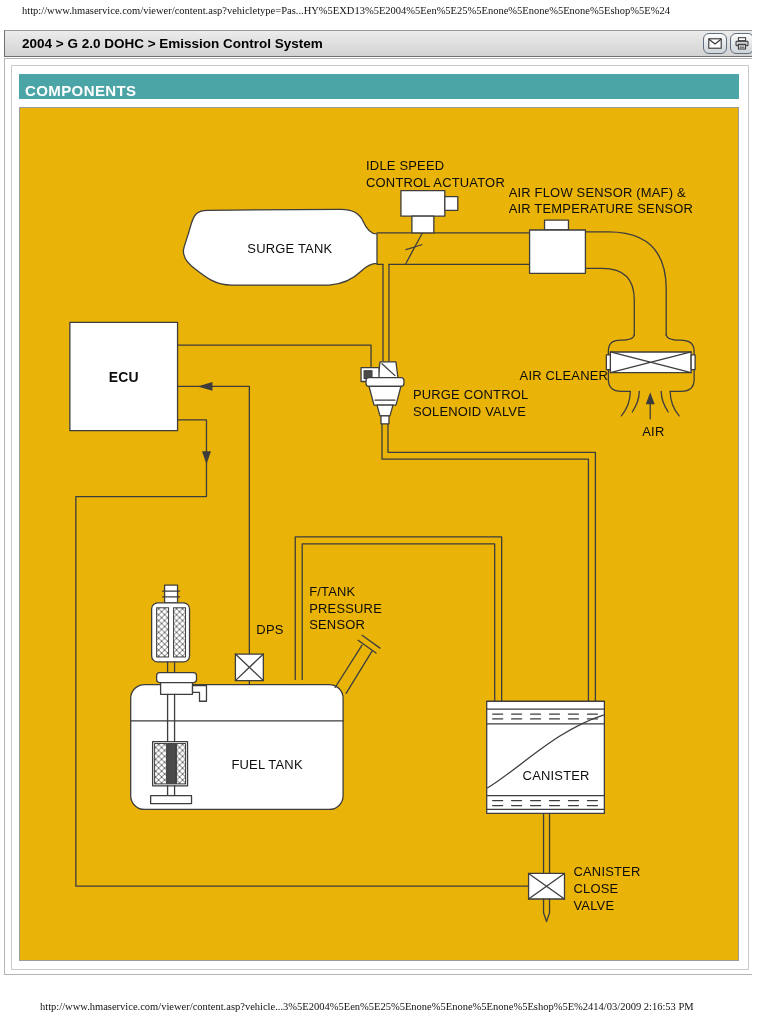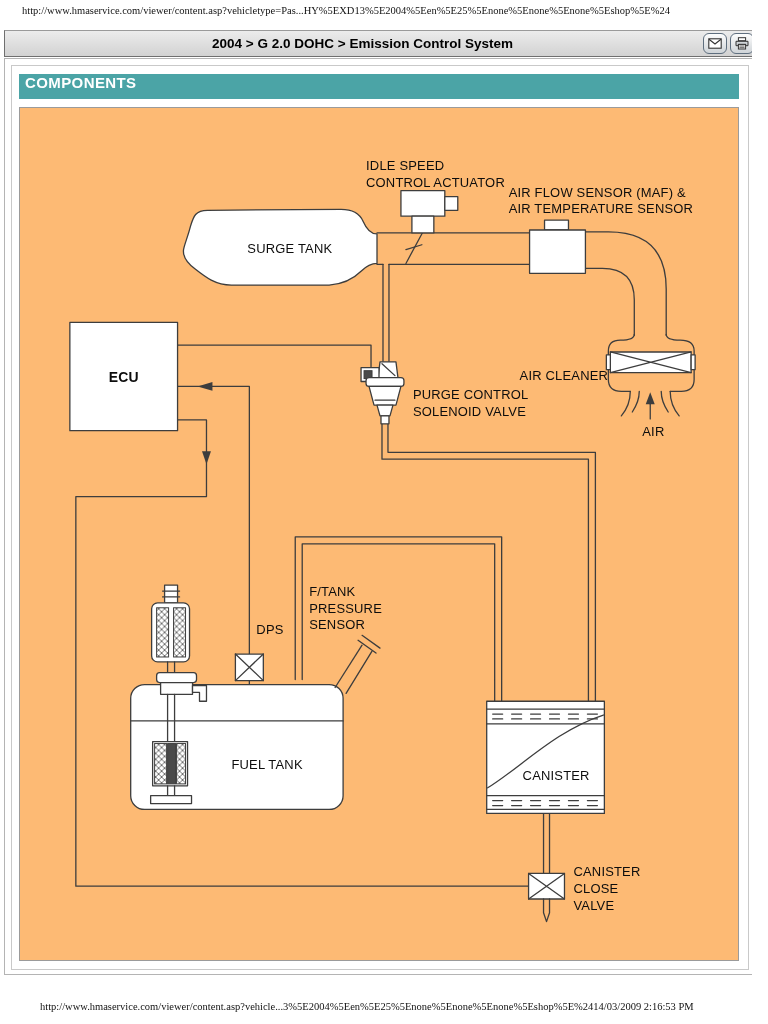--- a/index.html
+++ b/index.html
@@ -7,40 +7,40 @@
         font-family:"Liberation Sans",sans-serif;}
   .print-url{position:absolute;left:22px;font-family:"Liberation Serif",serif;
              font-size:10.5px;color:#111;white-space:nowrap;}
   .print-url.top{top:5px;}
   .print-url.bottom{top:1001px;padding-left:18px;}
 
   
   .title-bar{position:absolute;left:4px;top:30px;width:755px;height:25px;
              background:linear-gradient(#ececec,#d2d2d2);
              border:1px solid #6f6f6f;border-top-color:#9a9a9a;
-             display:flex;align-items:center;text-align:center;}
+             display:flex;align-items:center;}
   .breadcrumb{font-size:13.5px;font-weight:bold;color:#000;margin-left:17px;flex:1;
               white-space:nowrap;}
   .tb-buttons{display:flex;gap:3px;margin-right:6px;}
   .tb-btn{width:24px;height:21px;border:1px solid #5f6f7f;border-radius:6px;
           background:linear-gradient(#fdfdfd,#cfd4d8);
           display:flex;align-items:center;justify-content:center;padding:0;cursor:pointer;}
   .tb-btn svg{display:block;}
 
   
   .outer-frame{position:absolute;left:4px;top:58px;width:750px;height:915px;
                border:1px solid #b4b4b4;background:#fff;}
   .inner-frame{position:absolute;left:6px;top:6px;right:6px;bottom:4px;
                border:1px solid #c9c9c9;}
   .components-bar{position:absolute;left:7px;top:8px;right:9px;height:25px;
                   background:#4BA4A6;color:#fff;font-size:15px;font-weight:bold;
-                  letter-spacing:.4px;display:flex;align-items:flex-start;padding-left:6px;
+                  letter-spacing:.4px;display:flex;align-items:flex-end;padding-left:6px;
                   box-sizing:border-box;}
   .diagram-panel{position:absolute;left:7px;top:41px;right:9px;bottom:8px;
-                 border:1px solid #9b9b9b;background:#fdba74;}
+                 border:1px solid #9b9b9b;background:#eab308;}
   .diagram-panel svg{position:absolute;left:0;top:0;width:100%;height:100%;}
 
   
   .ln{fill:none;stroke:#3d3d3d;stroke-width:1.3;stroke-linecap:round;stroke-linejoin:round;}
   .comp{fill:#fff;stroke:#3d3d3d;stroke-width:1.3;stroke-linejoin:round;}
   .dk{fill:#4a4a4a;stroke:#3d3d3d;stroke-width:1;}
   .arrowhead{fill:#3d3d3d;stroke:none;}
   .lbl{font-family:"Liberation Sans",sans-serif;font-size:13px;fill:#0d0d0d;letter-spacing:.2px;}
   .lbl.b{font-weight:bold;font-size:14px;}
 </style>

